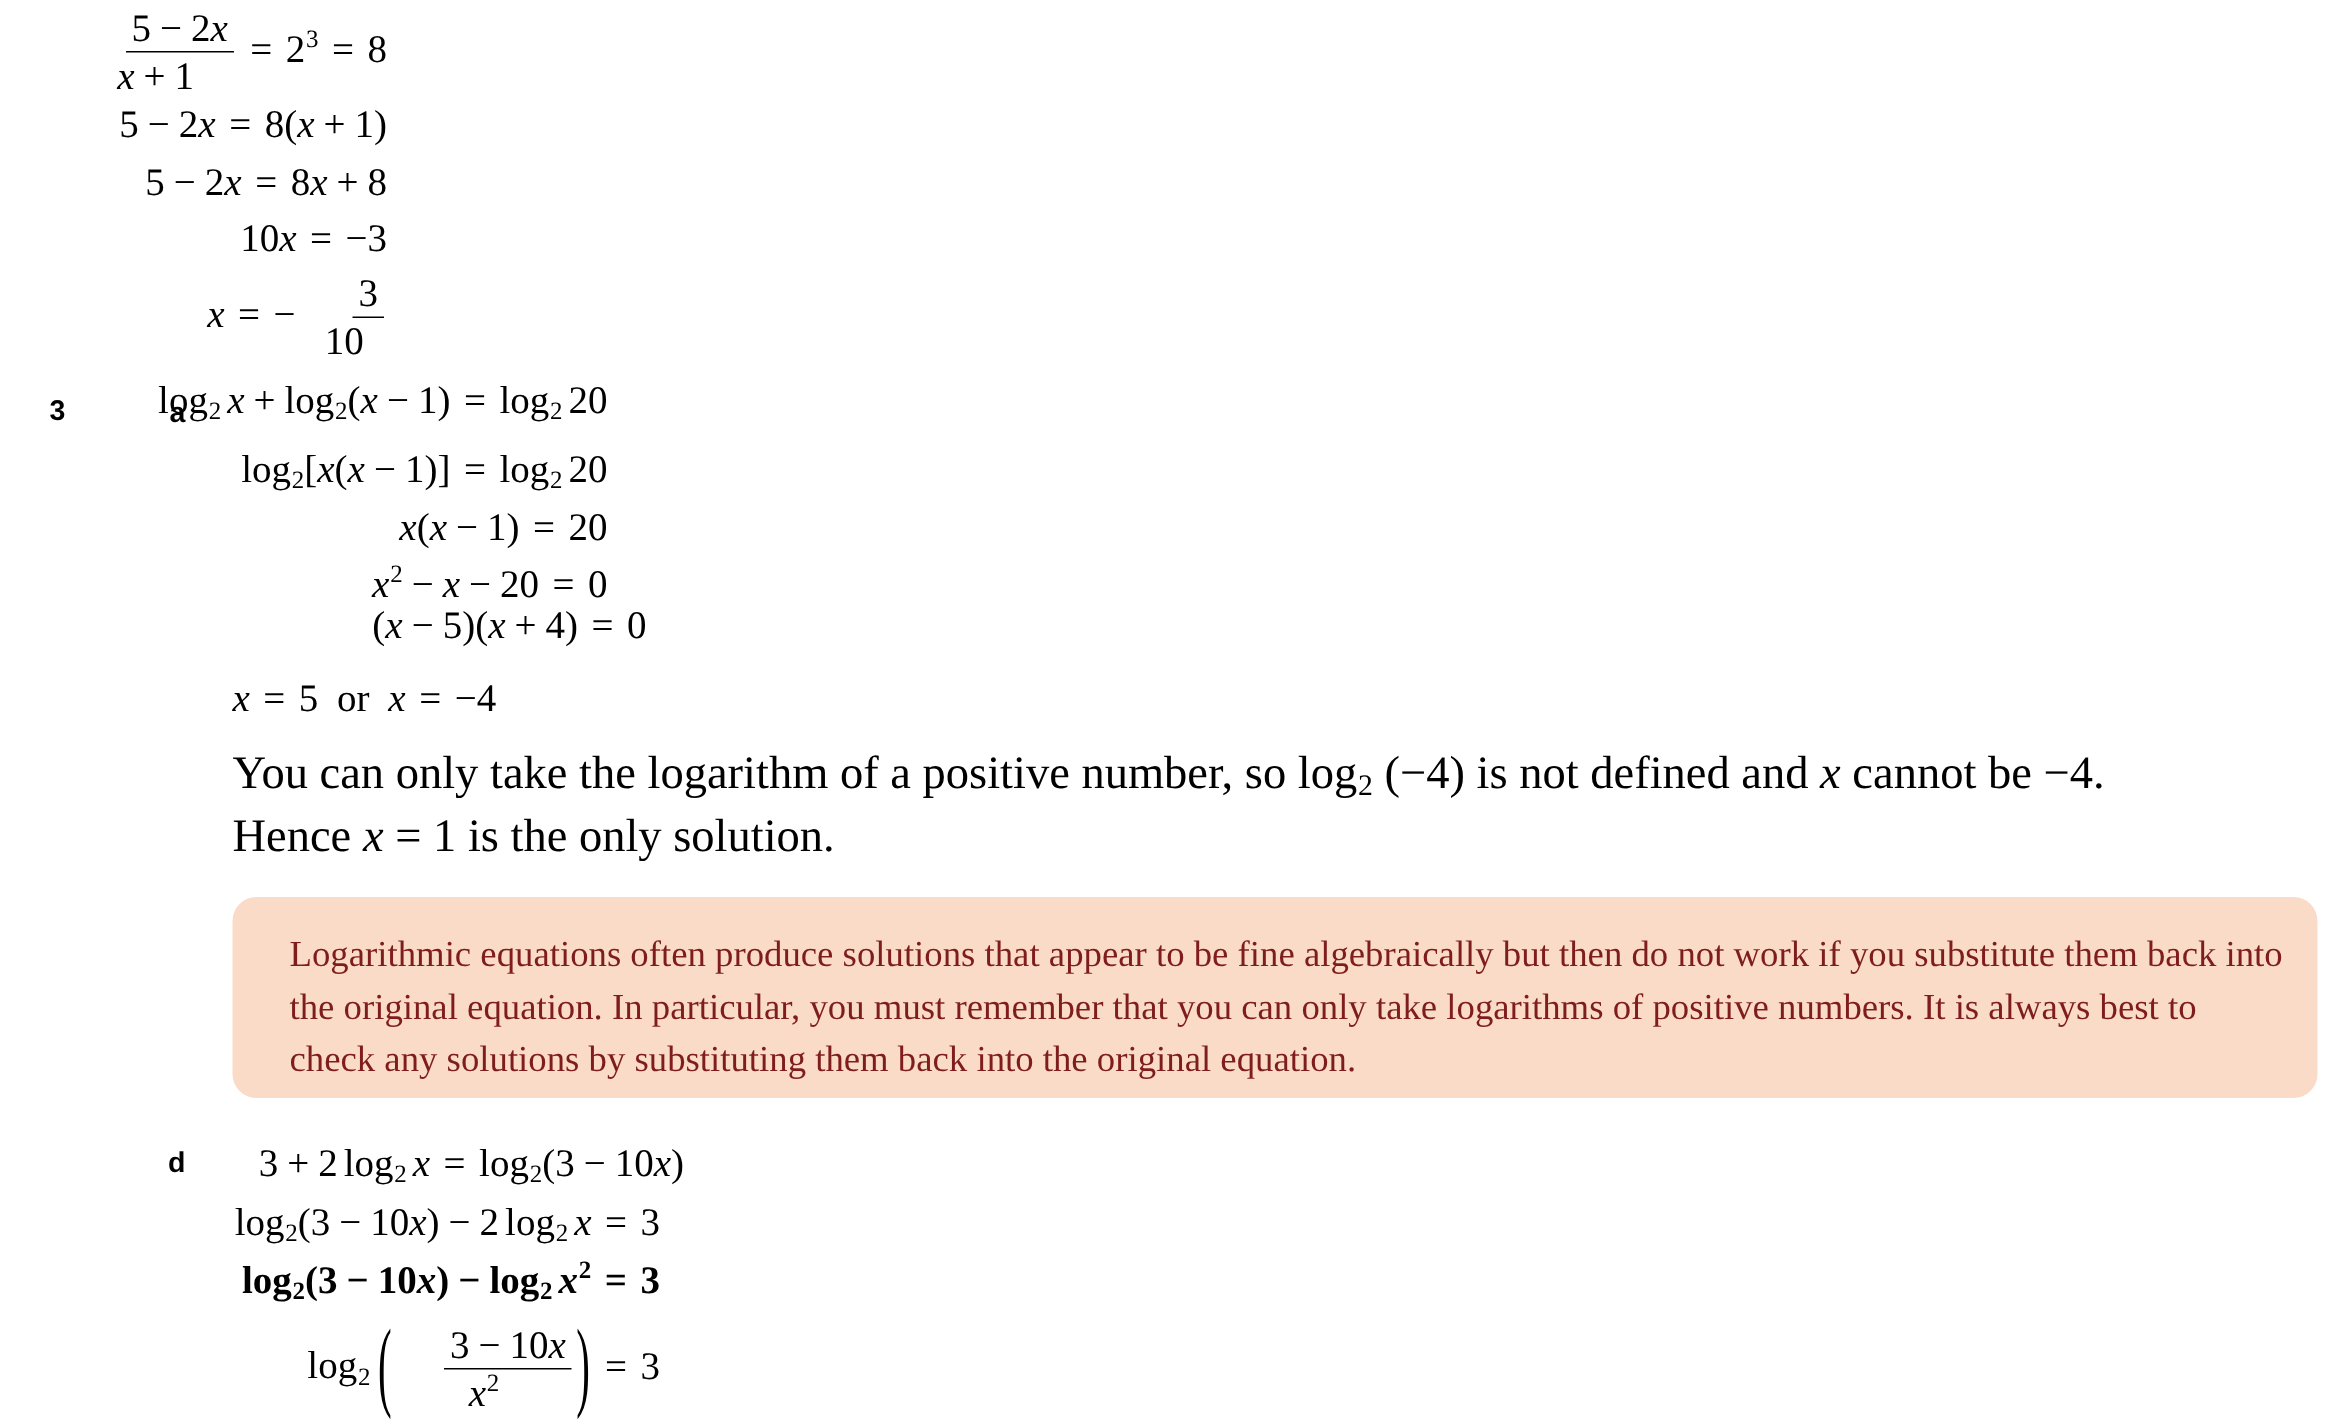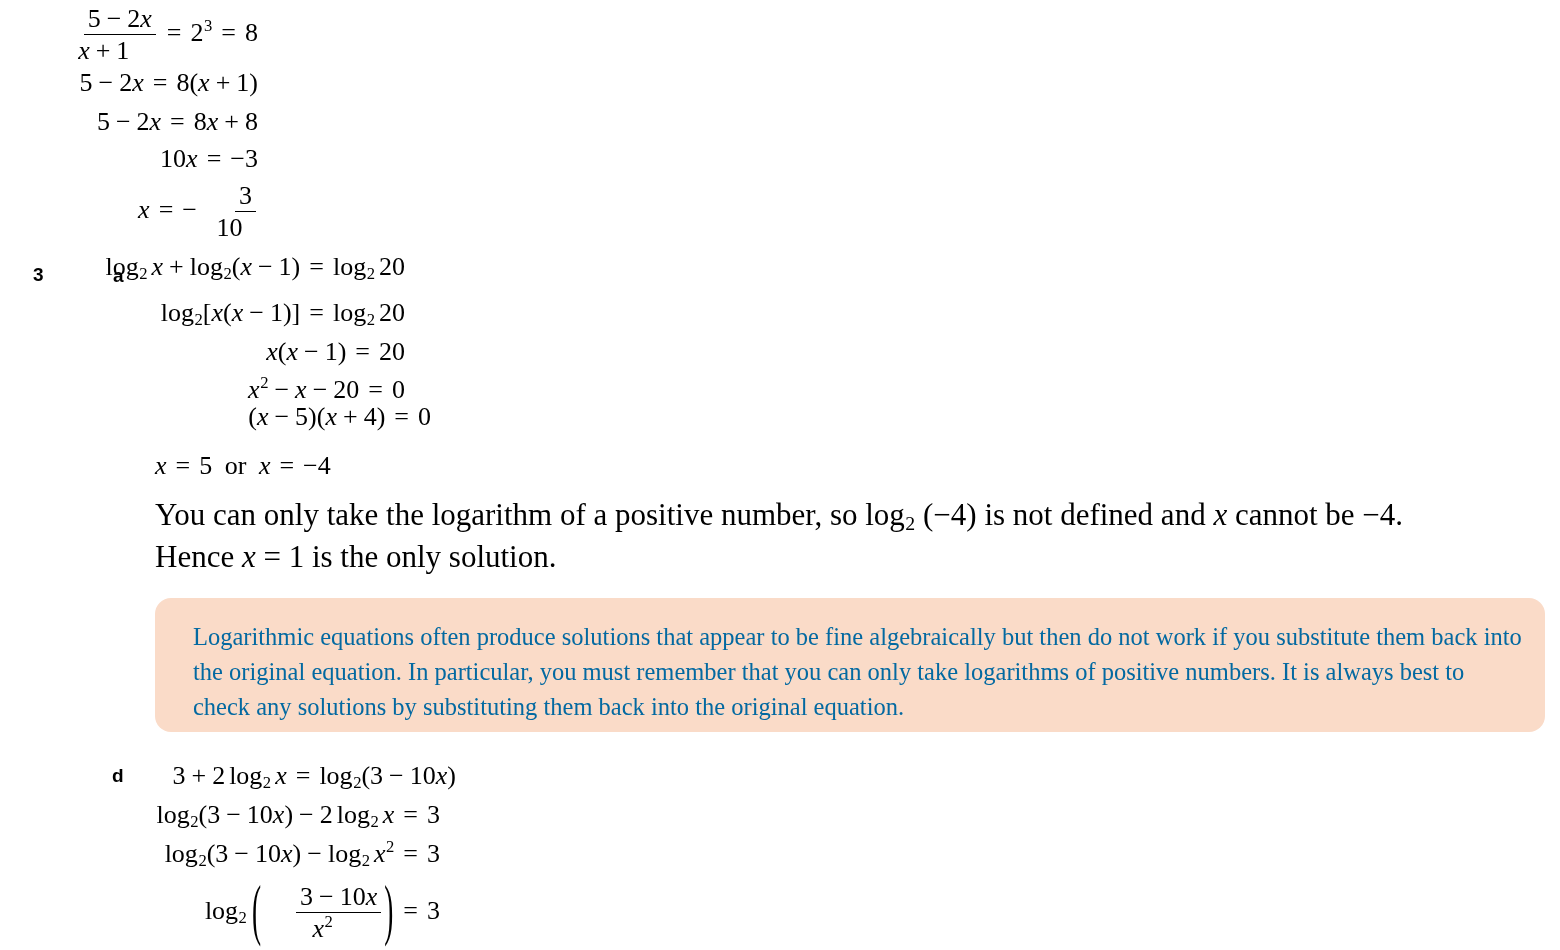--- a/index.html
+++ b/index.html
@@ -121,21 +121,21 @@
     box-sizing: border-box;
   }
   #callout-text {
     position: absolute;
     left: 38px;
     top: 21px;
     width: 1330px;
     font-family: "Liberation Serif", "DejaVu Serif", serif;
     font-size: 24.5px;
     line-height: 35px;
-    color: #0369a1;
+    color: #7f1d1d;
   }
 </style>
 </head>
 <body style="background: rgb(255, 255, 255);">
 
 <div class="eqrow math" style="left:0px; top:6px; width:258px; text-align:right;">
   <span class="lhs">
     <span class="frac">
       <span class="num"><span class="mn">5</span><span class="op">−</span><span class="mn">2</span><span class="mi">x</span></span>
       <span class="den"><span class="mi">x</span><span class="op">+</span><span class="mn">1</span></span>
@@ -202,19 +202,19 @@
 <div class="label" style="left:112px; top:766px;">d</div>
 
 <div class="eqrow math" style="left:16px; top:763px; width:440px; text-align:right;">
   <span class="lhs"><span class="mn">3</span><span class="op">+</span><span class="mn">2</span><span class="thin"></span><span class="func">log</span><sub class="s">2</sub><span class="thin"></span><span class="mi">x</span></span><span class="rhs"><span class="eq">=</span><span class="func">log</span><sub class="s">2</sub><span class="mn">(</span><span class="mn">3</span><span class="op">−</span><span class="mn">10</span><span class="mi">x</span><span class="mn">)</span></span>
 </div>
 
 <div class="eqrow math" style="left:0px; top:802px; width:440px; text-align:right;">
   <span class="lhs"><span class="func">log</span><sub class="s">2</sub><span class="mn">(</span><span class="mn">3</span><span class="op">−</span><span class="mn">10</span><span class="mi">x</span><span class="mn">)</span><span class="op">−</span><span class="mn">2</span><span class="thin"></span><span class="func">log</span><sub class="s">2</sub><span class="thin"></span><span class="mi">x</span></span><span class="rhs"><span class="eq">=</span><span class="mn">3</span></span>
 </div>
 
-<div class="eqrow math" style="left:0px; top:841px; width:440px; text-align:right;">
+<div class="eqrow math" style="left:0px; top:841px; width:440px; text-align:right;font-weight:bold;">
   <span class="lhs"><span class="func">log</span><sub class="s">2</sub><span class="mn">(</span><span class="mn">3</span><span class="op">−</span><span class="mn">10</span><span class="mi">x</span><span class="mn">)</span><span class="op">−</span><span class="func">log</span><sub class="s">2</sub><span class="thin"></span><span class="mi">x</span><sup class="s">2</sup></span><span class="rhs"><span class="eq">=</span><span class="mn">3</span></span>
 </div>
 
 <div class="eqrow math" style="left:0px; top:884px; width:440px; text-align:right;">
   <span class="lhs"><span class="func">log</span><sub class="s">2</sub><span class="thin"></span><span class="paren-big">(</span><span class="frac"><span class="num"><span class="mn">3</span><span class="op">−</span><span class="mn">10</span><span class="mi">x</span></span><span class="den"><span class="mi">x</span><sup class="s">2</sup></span></span><span class="paren-big">)</span></span><span class="rhs"><span class="eq">=</span><span class="mn">3</span></span>
 </div>
 
 </body></html>

